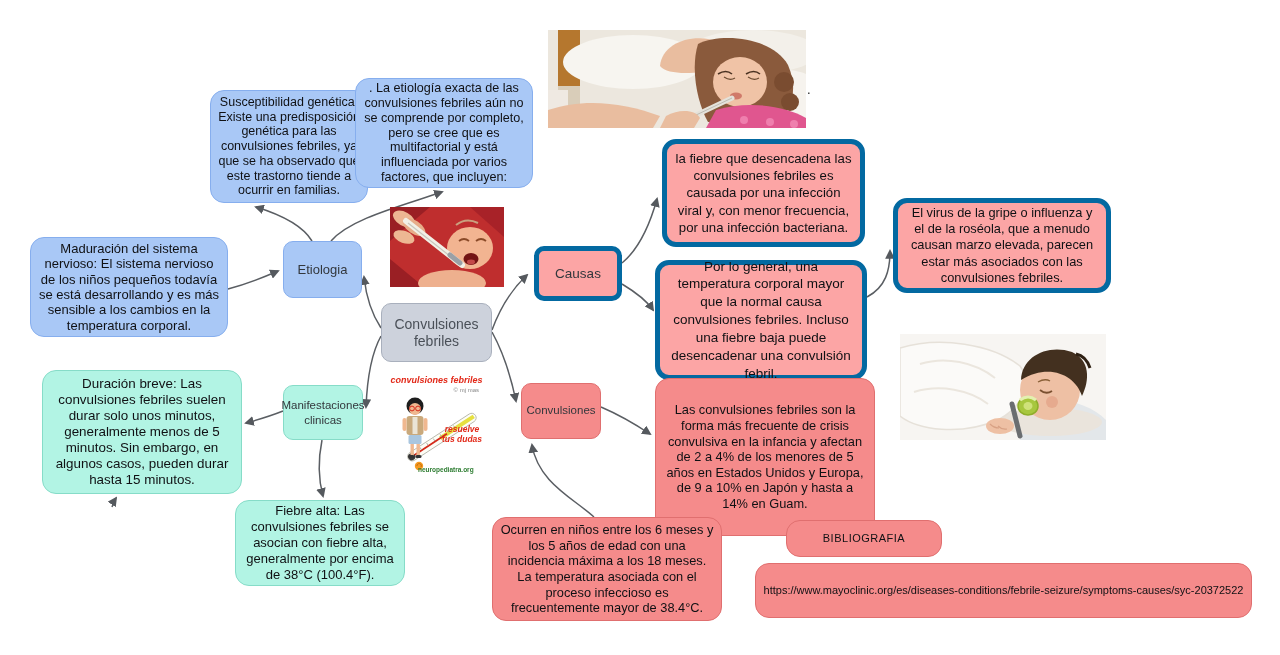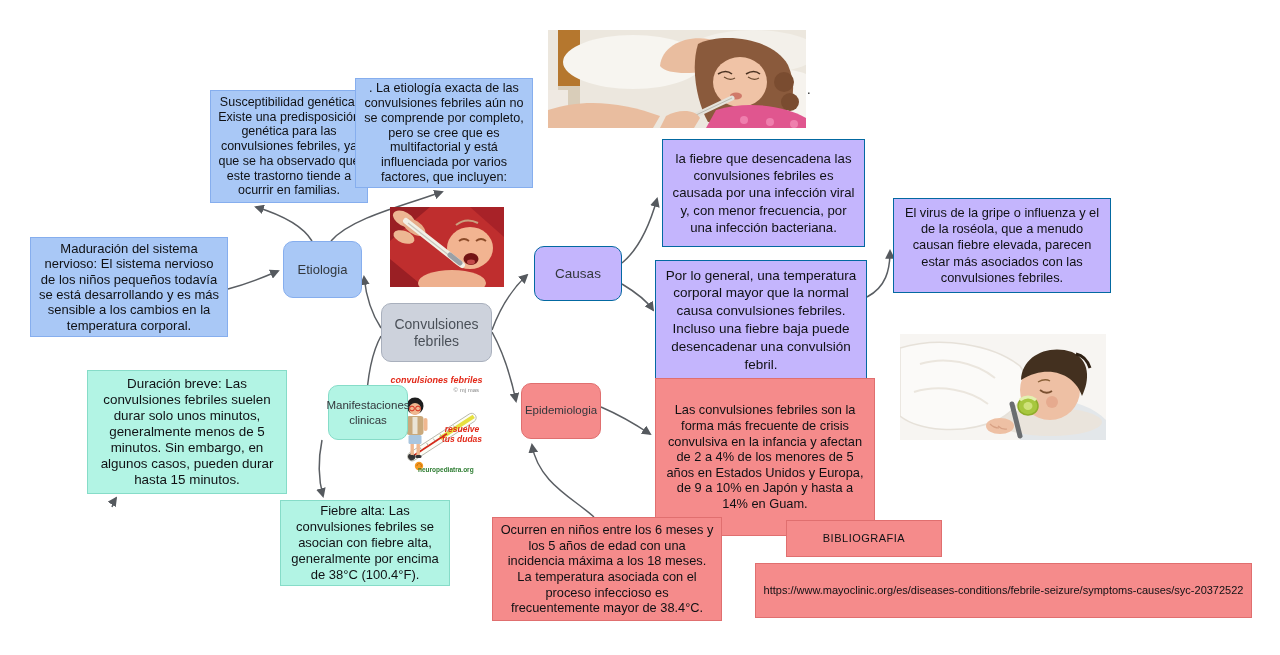--- a/index.html
+++ b/index.html
@@ -1,25 +1,25 @@
 <!DOCTYPE html>
 <html><head>
 <meta charset="utf-8">
 <style>
   html,body{margin:0;padding:0;background:#ffffff;}
   body{width:1280px;height:655px;position:relative;overflow:hidden;
        font-family:"Liberation Sans","DejaVu Sans",sans-serif;color:#101114;}
   #canvas{position:absolute;inset:0;}
   svg.overlay{position:absolute;left:0;top:0;pointer-events:none;}
   .box{position:absolute;box-sizing:border-box;display:flex;align-items:center;justify-content:center;
-       text-align:center;border-radius:0;padding:4px 7px;line-height:1.18;}
+       text-align:center;border-radius:14px;padding:4px 7px;line-height:1.18;}
   .blue{background:#a9c8f6;border:1px solid #86aeee;}
   .gray{background:#cdd2dc;border:1px solid #a9b0bd;}
-  .tan{background:#c4b5fd;border:1px solid #0369a1;}
-  .mint{background:#b2f4e4;border:1px solid #86dcc8;margin-left:45px;}
+  .tan{background:#fca5a5;border:5px solid #0369a1;}
+  .mint{background:#b2f4e4;border:1px solid #86dcc8;}
   .pink{background:#f58b8b;border:1px solid #e06f6f;}
   .node{border-radius:10px;color:#33373c;}
   
   #b-susceptibilidad{left:162px;top:90px;width:158px;height:113px;font-size:12.5px;margin-left:48px;}
   #b-etiologia-exacta{left:355px;top:78px;width:178px;height:110px;font-size:12.6px;}
   #b-maduracion{left:30px;top:237px;width:198px;height:100px;font-size:13px;}
   #n-etiologia{left:283px;top:241px;width:79px;height:57px;font-size:13px;}
   #n-causas{left:534px;top:246px;width:88px;height:55px;font-size:13.5px;}
   #n-root{left:381px;top:303px;width:111px;height:59px;font-size:14px;color:#4a5058;}
   #b-fiebre-infeccion{left:662px;top:139px;width:203px;height:108px;font-size:13.2px;line-height:1.3;}
@@ -202,41 +202,41 @@
   <div class="box gray node" id="n-root">
     <span>Convulsiones febriles</span>
   </div>
   <div class="box tan node" id="n-causas">
     <span>Causas</span>
   </div>
   <div class="box mint node" id="n-manifestaciones">
     <span>Manifestaciones clinicas</span>
   </div>
   <div class="box pink node" id="n-epidemiologia">
-    <span>Epidemiologia</span>
+    <span>Convulsiones</span>
   </div>
 
   <div class="box blue" id="b-susceptibilidad">
     <span>Susceptibilidad genética: Existe una predisposición genética para las convulsiones febriles, ya que se ha observado que este trastorno tiende a ocurrir en familias.</span>
   </div>
   <div class="box blue" id="b-etiologia-exacta">
     <span>. La etiología exacta de las convulsiones febriles aún no se comprende por completo, pero se cree que es multifactorial y está influenciada por varios factores, que incluyen:</span>
   </div>
   <div class="box blue" id="b-maduracion">
     <span>Maduración del sistema nervioso: El sistema nervioso de los niños pequeños todavía se está desarrollando y es más sensible a los cambios en la temperatura corporal.</span>
   </div>
 
   <div class="box tan" id="b-fiebre-infeccion">
     <span>la fiebre que desencadena las convulsiones febriles es causada por una infección viral y, con menor frecuencia, por una infección bacteriana.</span>
   </div>
   <div class="box tan" id="b-temperatura">
     <span>Por lo general, una temperatura corporal mayor que la normal causa convulsiones febriles. Incluso una fiebre baja puede desencadenar una convulsión febril.</span>
   </div>
   <div class="box tan" id="b-virus">
-    <span>El virus de la gripe o influenza y el de la roséola, que a menudo causan fiebre elevada, parecen estar más asociados con las convulsiones febriles.</span>
+    <span>El virus de la gripe o influenza y el de la roséola, que a menudo causan marzo elevada, parecen estar más asociados con las convulsiones febriles.</span>
   </div>
 
   <div class="box mint" id="b-duracion">
     <span>Duración breve: Las convulsiones febriles suelen durar solo unos minutos, generalmente menos de 5 minutos. Sin embargo, en algunos casos, pueden durar hasta 15 minutos.</span>
   </div>
   <div class="box mint" id="b-fiebre-alta">
     <span>Fiebre alta: Las convulsiones febriles se asocian con fiebre alta, generalmente por encima de 38°C (100.4°F).</span>
   </div>
 
   <div class="box pink" id="b-frecuencia">

